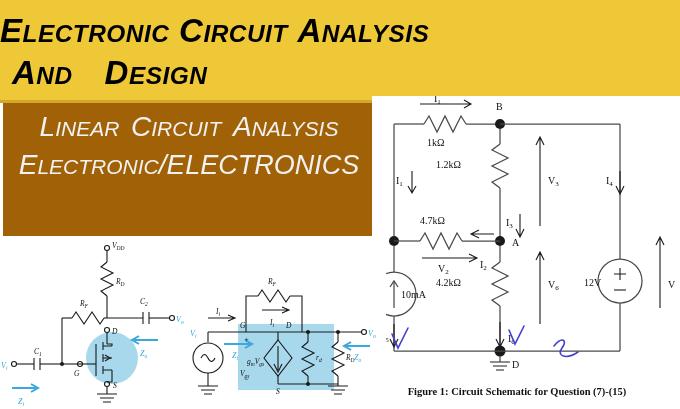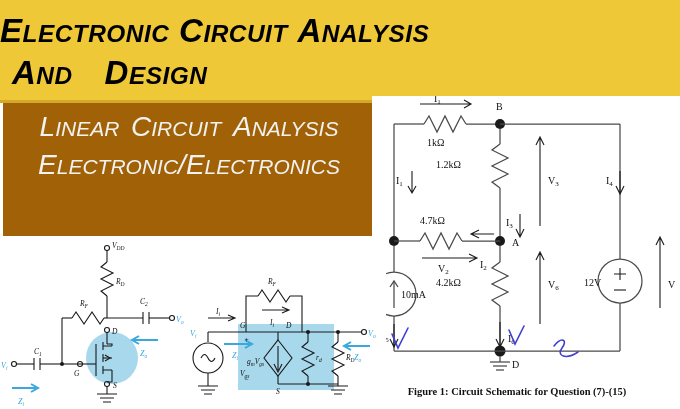--- a/index.html
+++ b/index.html
@@ -61,21 +61,21 @@
     <span class="sc-big">E</span><span class="sc-sm">LECTRONIC</span><span class="gap">&nbsp;</span><span class="sc-big">C</span><span class="sc-sm">IRCUIT</span><span class="gap">&nbsp;</span><span class="sc-big">A</span><span class="sc-sm">NALYSIS</span>
   </div>
   <div class="bannerline" id="banner-line2">
     <span class="sc-big">A</span><span class="sc-sm">ND</span><span class="gap"></span><span class="gap"></span><span class="sc-big">D</span><span class="sc-sm">ESIGN</span>
   </div>
   <div class="gold-rule"></div>
 </div>
 
 <div id="darkpanel">
   <div class="subline" id="sub-line1"><span style="font-size: 28px;">L</span><span style="font-size: 21px;">INEAR</span><span style="font-size: 21px;">&nbsp;&nbsp;</span><span style="font-size: 28px;">C</span><span style="font-size: 21px;">IRCUIT</span><span style="font-size: 21px;">&nbsp;&nbsp;</span><span style="font-size: 28px;">A</span><span style="font-size: 21px;">NALYSIS</span></div>
-  <div class="subline" id="sub-line2"><span style="font-size: 28px;">E</span><span style="font-size: 21px;">LECTRONIC</span><span style="font-size: 28px;">/</span><span style="font-size: 28px;">E</span><span style="font-size: 21px;">LECTRONICS</span></div>
+  <div class="subline" id="sub-line2"><span style="font-size: 28px;">E</span><span style="font-size: 21px;">LECTRONIC</span><span style="font-size: 28px;">/</span><span style="font-size: 28px;">E</span><span style="font-size: 27px;">LECTRONICS</span></div>
 </div>
 
 <div id="schematic">
 <svg width="308" height="313" viewBox="0 0 308 313" xmlns="http://www.w3.org/2000/svg">
 
   <path class="wire" d="M22 28 L22 145"></path>
 
   <path class="wire" d="M22 28 L52 28"></path>
 
   <path class="wire" d="M52 28 L57 20 L65 36 L73 20 L81 36 L89 20 L94 28"></path>

